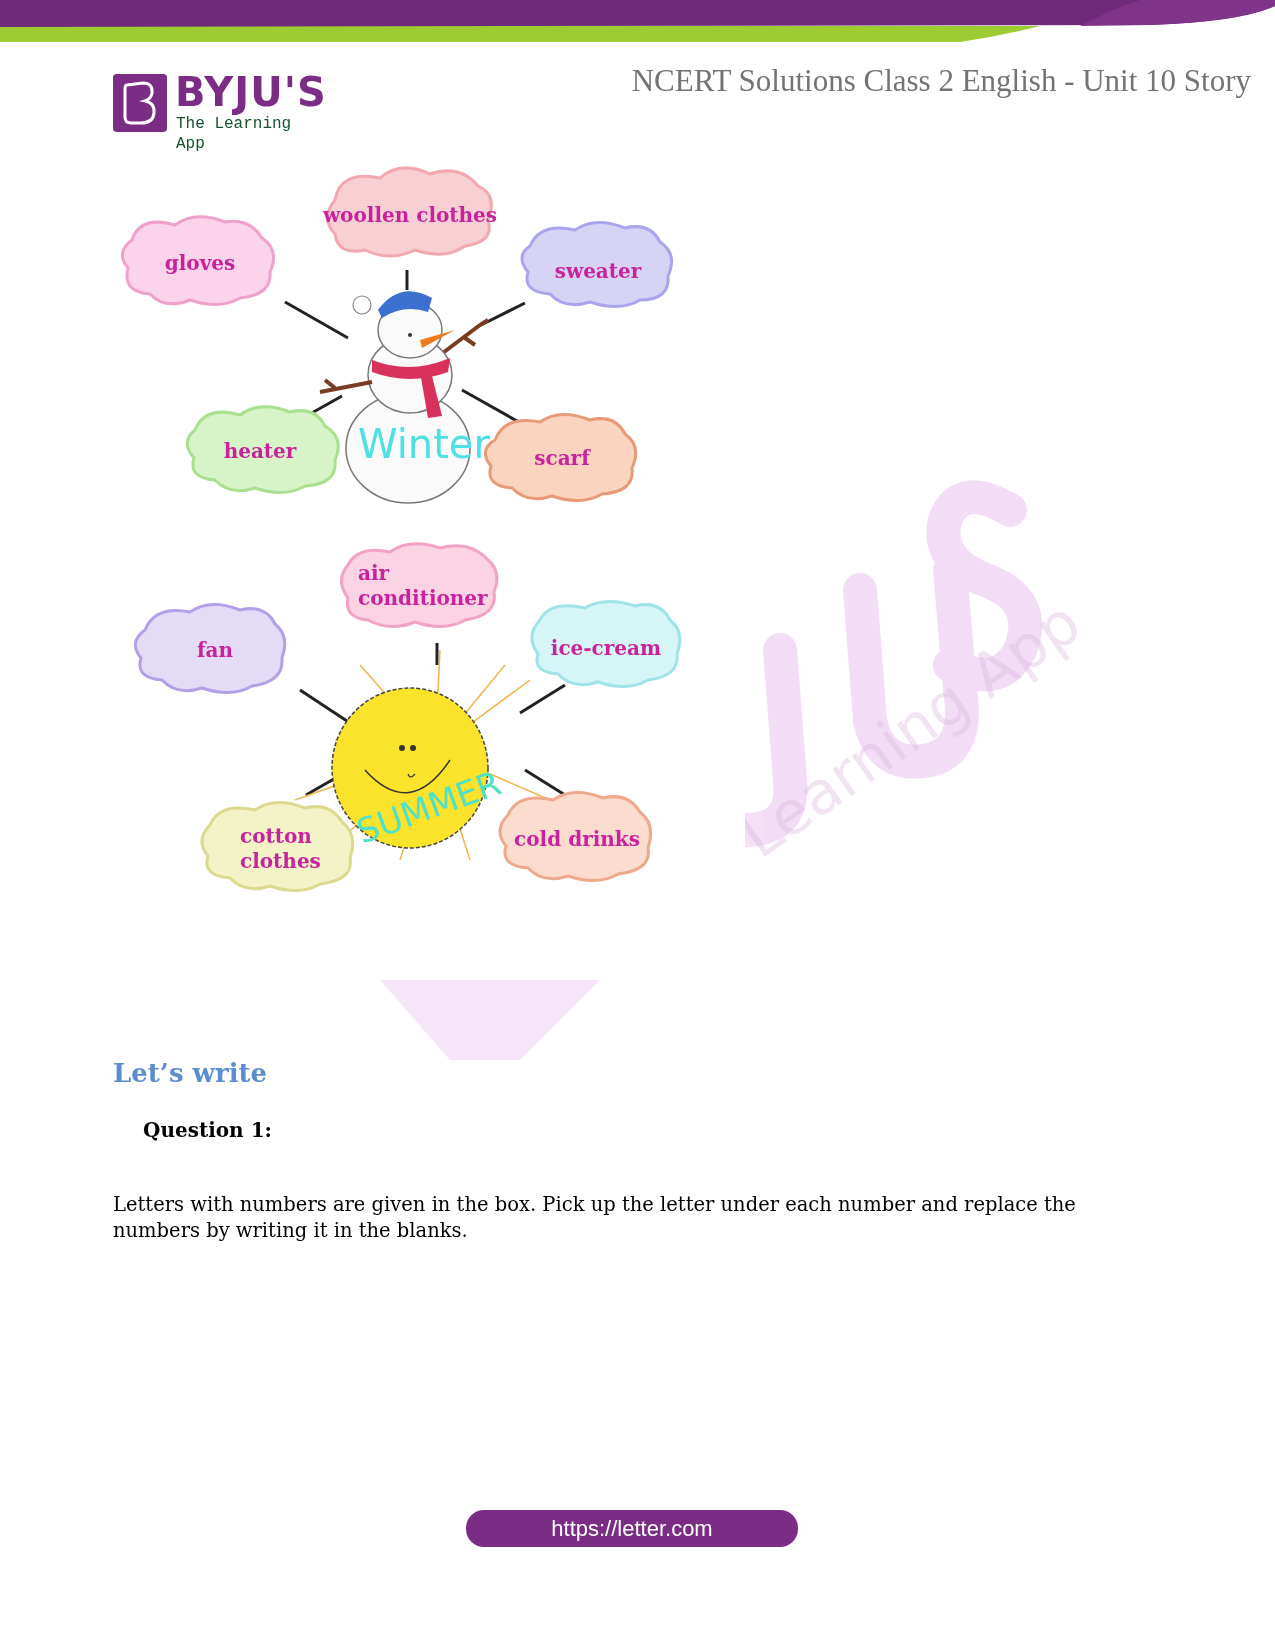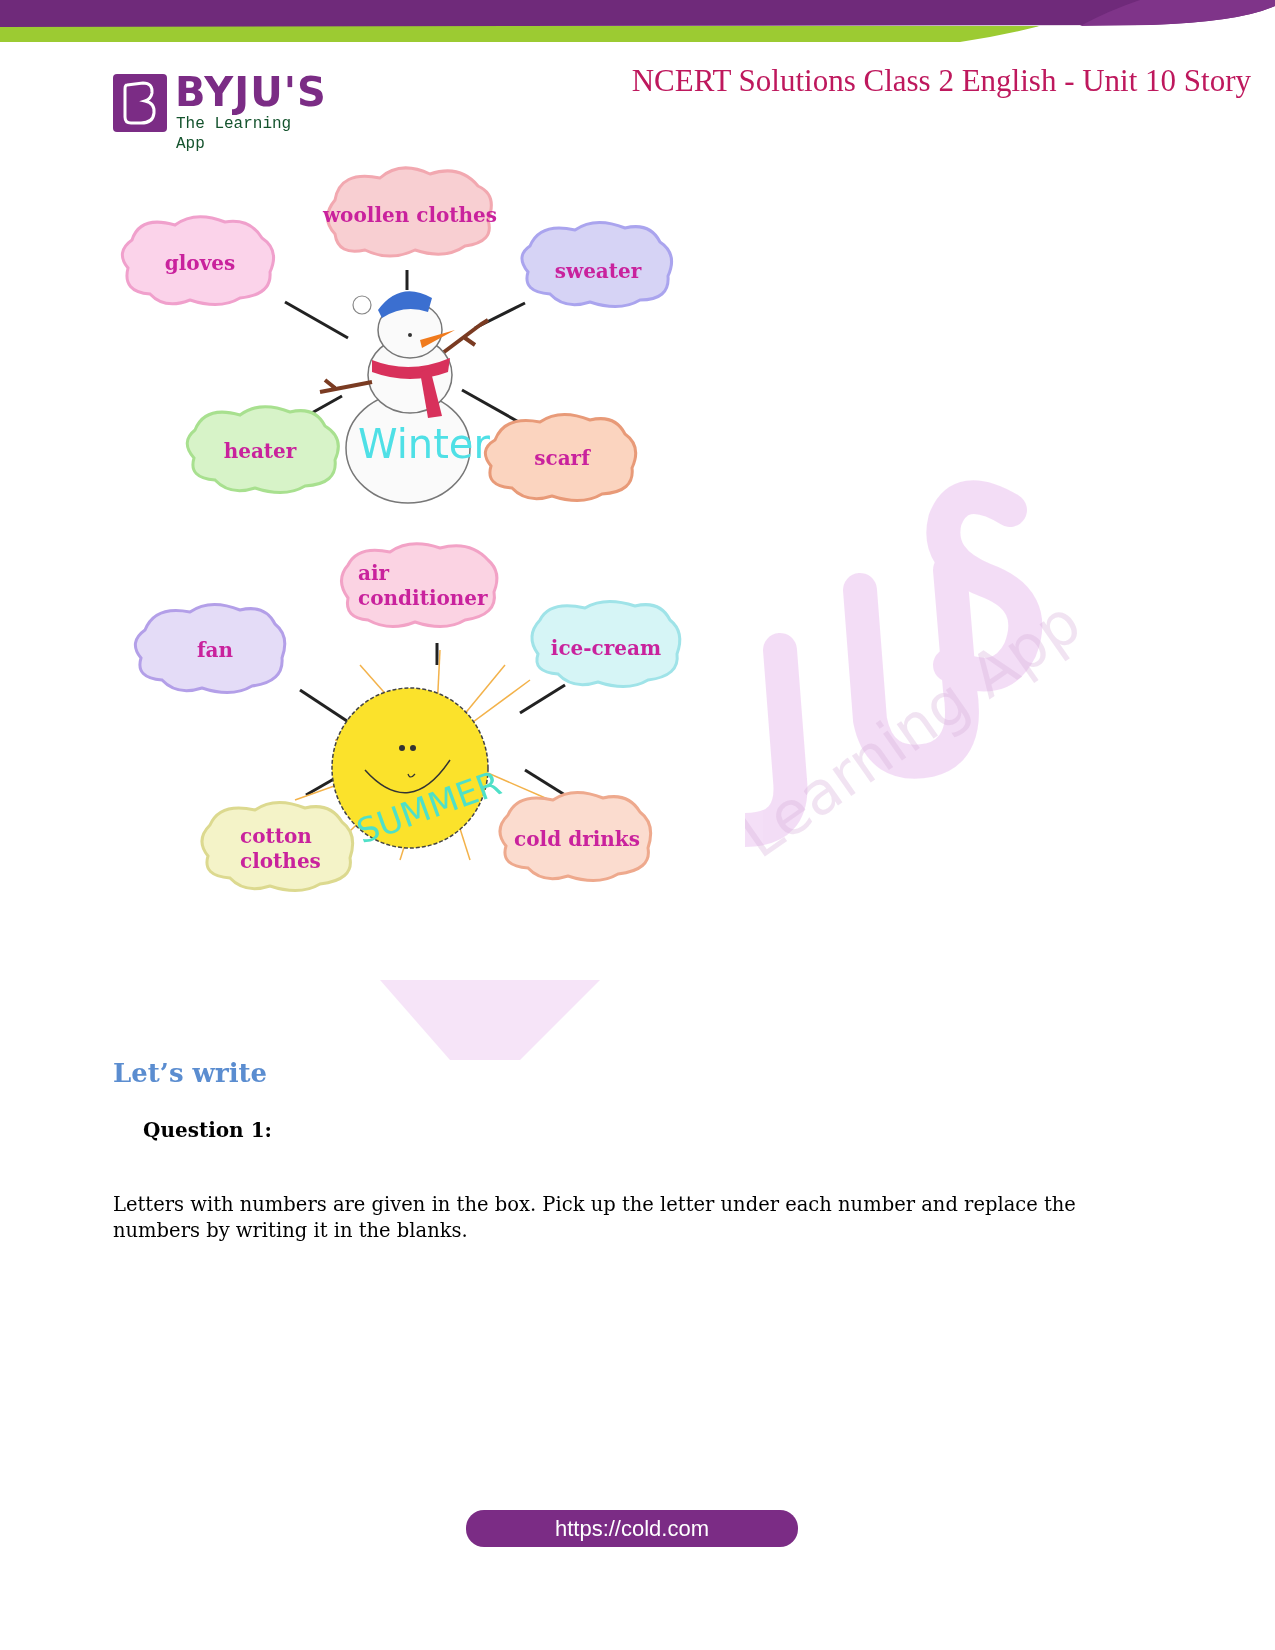--- a/index.html
+++ b/index.html
@@ -18,21 +18,21 @@
   .logo-name {
     position: absolute; left: 62px; top: -2px; font-family: "DejaVu Sans", sans-serif;
     font-weight: bold; font-size: 40px; color: #7b2c85; letter-spacing: 1px; line-height: 44px;
   }
   .logo-tag {
     position: absolute; left: 63px; top: 42px; font-family: Liberation Mono, monospace;
     font-size: 16px; color: #14532d; line-height: 20px;
   }
   .doc-title {
     position: absolute; right: 24px; top: 62px; text-align: right;
-    font-family: "Liberation Serif", serif; font-size: 31px; line-height: 38px; color: #be185d;
+    font-family: "Liberation Serif", serif; font-size: 31px; line-height: 38px; color: #737373;
   }
   .watermark { position: absolute; left: 0; top: 0; width: 1275px; height: 1650px; pointer-events: none; }
   .figure { position: absolute; left: 110px; top: 160px; width: 635px; height: 810px; background: #fff; }
   .figure svg { position: absolute; left: 0; top: 0; }
   .section-heading {
     position: absolute; left: 113px; top: 1058px; font-family: "DejaVu Serif", serif;
     font-weight: bold; font-size: 26px; color: #5b8dd0;
   }
   .question-label {
     position: absolute; left: 113px; top: 1118px; font-family: "DejaVu Serif", serif;
@@ -195,13 +195,13 @@
         <text x="467" y="686" text-anchor="middle" font-size="20" class="cloud-label">cold drinks</text>
       </g>
     </g>
   </svg>
 </div>
 
 <div class="section-heading">Let’s write</div>
 <div class="question-label">Question 1:</div>
 <div class="question-text">Letters with numbers are given in the box. Pick up the letter under each number and replace the numbers by writing it in the blanks.</div>
 
-<a class="footer-pill">https://cold.com</a>
+<a class="footer-pill">https://letter.com</a>
 
 </body></html>

